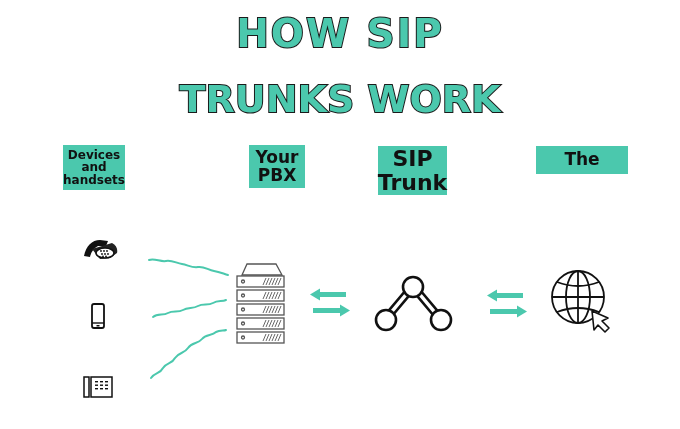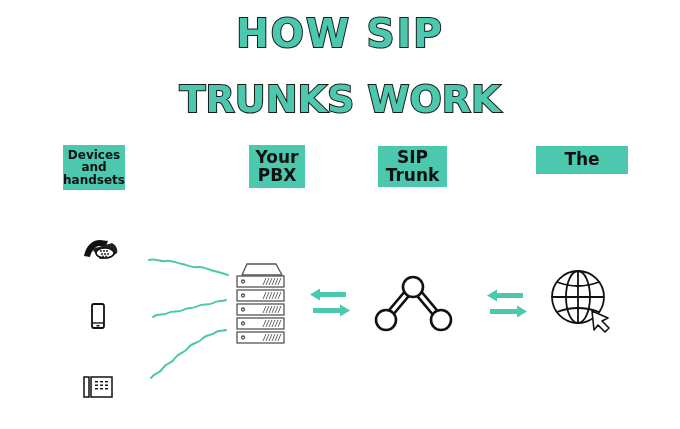--- a/index.html
+++ b/index.html
@@ -28,21 +28,21 @@
       font-family: "DejaVu Sans", sans-serif;
       font-weight: bold;
       text-align: center;
       display: flex; flex-direction: column; align-items: center; justify-content: center;
       line-height: 1.05;
     }
     .label-box span { display: block; }
 
     #lbl-devices { left: 63px; top: 145px; width: 62px; height: 45px; font-size: 12px; }
     #lbl-pbx     { left: 232px; top: 145px; width: 56px; height: 43px; font-size: 17px; margin-left: 17px; }
-    #lbl-trunk   { left: 378px; top: 146px; width: 69px; height: 41px; font-size: 17px; }
+    #lbl-trunk   { left: 378px; top: 146px; width: 69px; height: 49px; font-size: 22px; }
     #lbl-internet{ left: 536px; top: 146px; width: 92px; height: 28px; font-size: 17px; }
 
     svg.diagram { position: absolute; left: 0; top: 0; width: 680px; height: 429px; }
   </style>
 </head>
 <body>
 
 <div class="title l1">HOW SIP</div>
 <div class="title l2">TRUNKS WORK</div>
 

